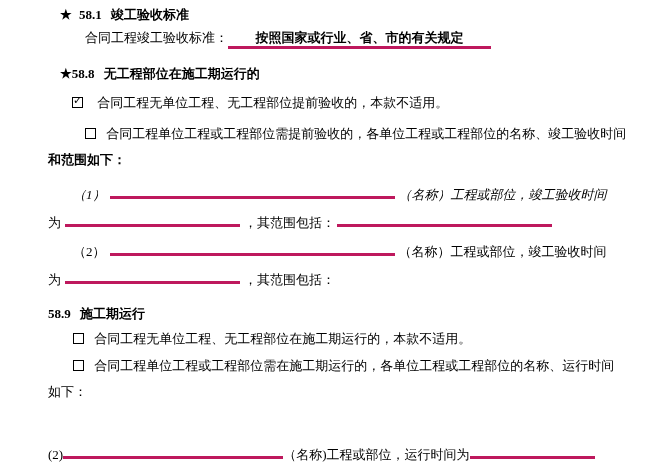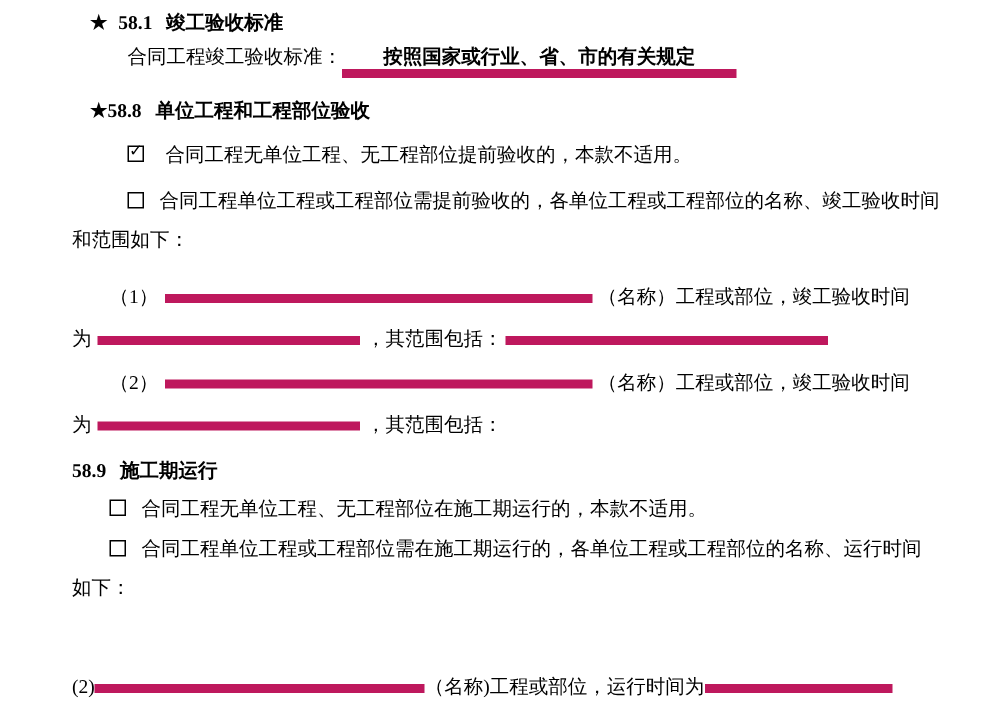--- a/index.html
+++ b/index.html
@@ -24,21 +24,21 @@
   .line {
     position: absolute;
     white-space: nowrap;
     font-size: 13px;
     line-height: 16px;
   }
   .bold { font-weight: bold; }
   .star { font-size: 13px; }
   .ul {
     display: inline-block;
-    border-bottom: 6px solid #be185d;
+    border-bottom: 3px solid #be185d;
     text-align: center;
     vertical-align: baseline;
   }
   .ul.empty { height: 14px; }
   .ul.text { padding: 0 4px; font-weight: bold; }
   .cb {
     display: inline-block;
     width: 11px;
     height: 11px;
     border: 1px solid #000;
@@ -67,37 +67,37 @@
     <span class="bold" style="margin-left:4px;">58.1</span>
     <span class="bold" style="margin-left:6px;">竣工验收标准</span>
   </div>
 
   <div class="line" style="left:85px; top:30px;">
     <span>合同工程竣工验收标准：</span><span class="ul text" style="min-width:255px;">按照国家或行业、省、市的有关规定</span>
   </div>
 
   <div class="line" style="left:60px; top:66px;">
     <span class="star bold">★</span><span class="bold">58.8</span>
-    <span class="bold" style="margin-left:6px;">单位工程和工程部位验收</span>
+    <span class="bold" style="margin-left:6px;">无工程部位在施工期运行的</span>
   </div>
 
-  <div class="line" style="left:85px; top:95px;text-align:right;">
+  <div class="line" style="left:72px; top:95px;text-align:right;">
     <span class="cb checked"></span>
     <span style="margin-left:8px;">合同工程无单位工程、无工程部位提前验收的，本款不适用。</span>
   </div>
 
   <div class="line" style="left:85px; top:126px;text-align:right;">
     <span class="cb"></span>
     <span style="margin-left:4px;">合同工程单位工程或工程部位需提前验收的，各单位工程或工程部位的名称、竣工验收时间</span>
   </div>
-  <div class="line" style="left:48px; top:152px;">
+  <div class="line" style="left:48px; top:152px;font-weight:bold;">
     <span>和范围如下：</span>
   </div>
 
-  <div class="line" style="left:73px; top:182px;">
+  <div class="line" style="left:73px; top:182px;font-style:italic;">
     <span>（1）</span><span class="ul empty" style="width:285px; margin:0 4px;"></span><span>（名称）工程或部位，竣工验收时间</span>
   </div>
   <div class="line" style="left:48px; top:210px;">
     <span>为</span><span class="ul empty" style="width:175px; margin:0 4px;"></span><span>，其范围包括：</span><span class="ul empty" style="width:215px; margin:0 2px;"></span>
   </div>
 
   <div class="line" style="left:73px; top:239px;">
     <span>（2）</span><span class="ul empty" style="width:285px; margin:0 4px;"></span><span>（名称）工程或部位，竣工验收时间</span>
   </div>
   <div class="line" style="left:48px; top:267px;">

